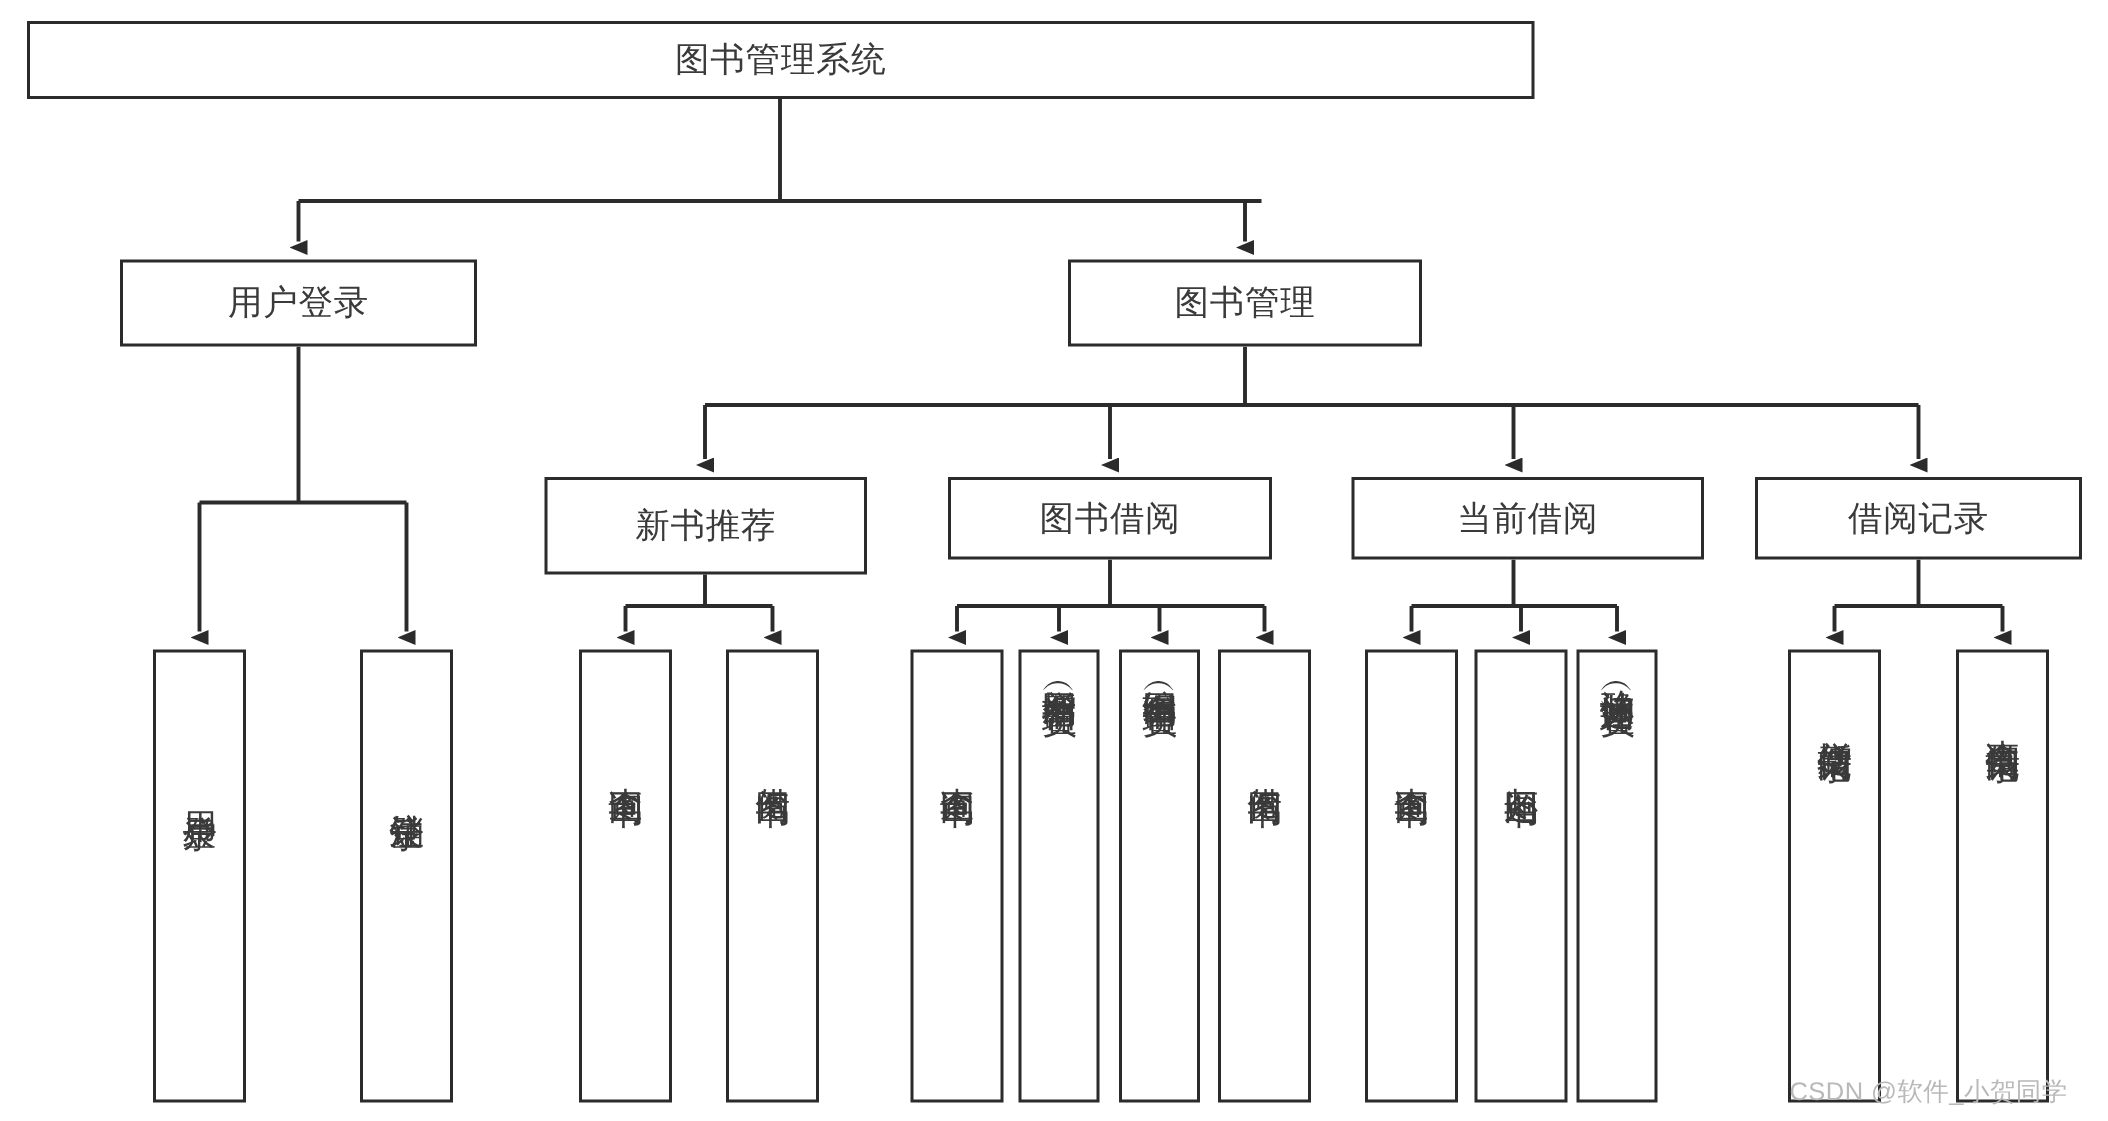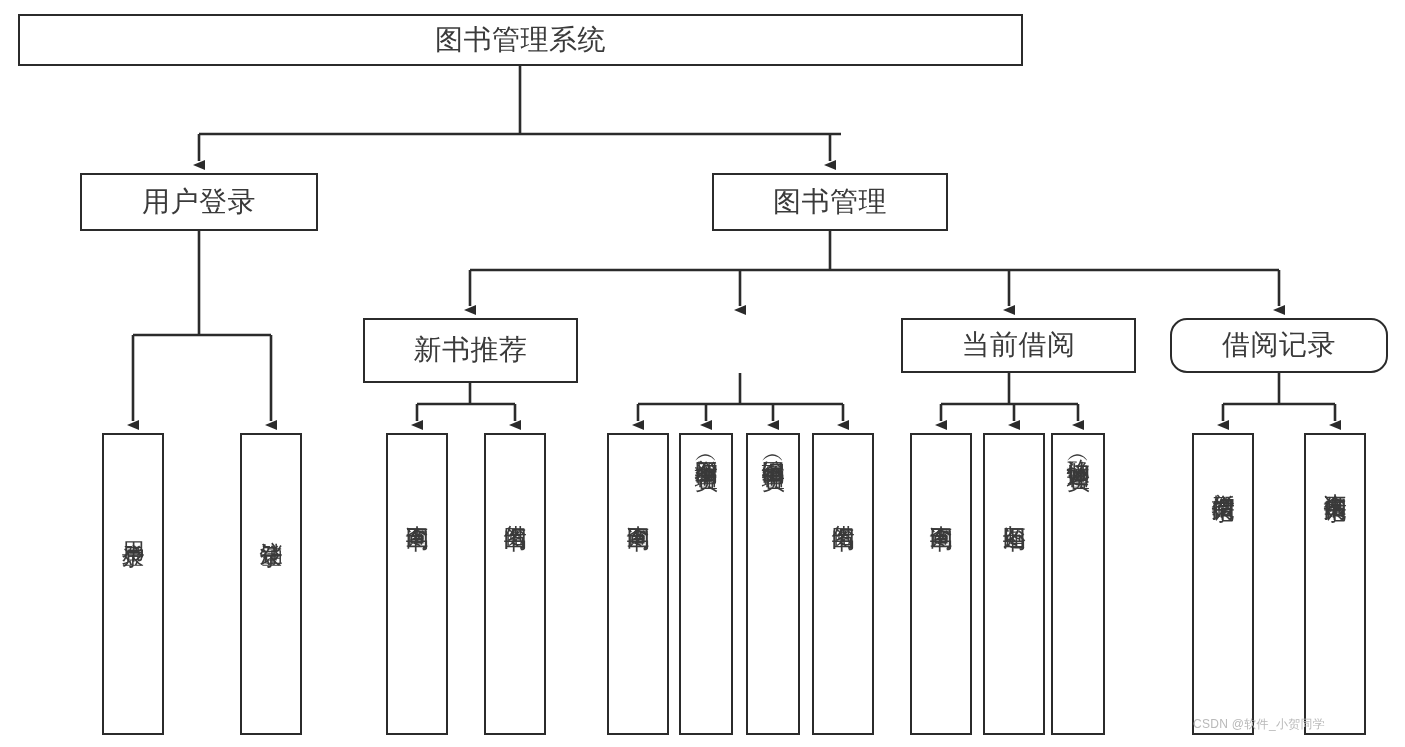--- a/index.html
+++ b/index.html
@@ -28,21 +28,21 @@
     position: absolute;
     box-sizing: border-box;
     background: #ffffff;
     border: 2.2px solid #2b2b2b;
     display: flex;
     align-items: center;
     justify-content: center;
     color: #3a3a3a;
   }
   .node-label-h {
-    font-size: 28px;
+    font-size: 23px;
     line-height: 1.1;
     letter-spacing: 0.5px;
     white-space: nowrap;
     color: #3a3a3a;
   }
   .node-box.vertical {
     align-items: flex-start;
     padding-top: 6px;
   }
   .node-label-v {
@@ -50,21 +50,21 @@
     text-orientation: upright;
     font-size: 23px;
     line-height: 1.28;
     letter-spacing: 1.5px;
     color: #3a3a3a;
     white-space: nowrap;
     text-align: center;
   }
   .watermark {
     position: absolute;
-    font-size: 12px;
+    font-size: 17px;
     color: #b9b9b9;
     white-space: nowrap;
     letter-spacing: 0.3px;
   }
 </style>
 </head>
 <body>
 
 <div id="canvas">
 
@@ -139,24 +139,27 @@
   <div class="node-box" style="left:80px; top:173px; width:238px; height:58px;">
     <span class="node-label-h">用户登录</span>
   </div>
   <div class="node-box" style="left:712px; top:173px; width:236px; height:58px;">
     <span class="node-label-h">图书管理</span>
   </div>
 
   <div class="node-box" style="left:363px; top:318px; width:215px; height:65px;">
     <span class="node-label-h">新书推荐</span>
   </div>
+  <div class="node-box" style="left:632px; top:318px; width:216px; height:55px;">
+    <span class="node-label-h">图书借阅</span>
+  </div>
   <div class="node-box" style="left:901px; top:318px; width:235px; height:55px;">
     <span class="node-label-h">当前借阅</span>
   </div>
-  <div class="node-box" style="left:1170px; top:318px; width:218px; height:55px;border-radius:17px;">
+  <div class="node-box" style="left:1170px; top:318px; width:218px; height:55px;">
     <span class="node-label-h">借阅记录</span>
   </div>
 
   <div class="node-box vertical" style="left:102px; top:433px; width:62px; height:302px; padding-top:88px;">
     <span class="node-label-v">用户登录</span>
   </div>
   <div class="node-box vertical" style="left:240px; top:433px; width:62px; height:302px; padding-top:88px;">
     <span class="node-label-v">注销登录</span>
   </div>
 

